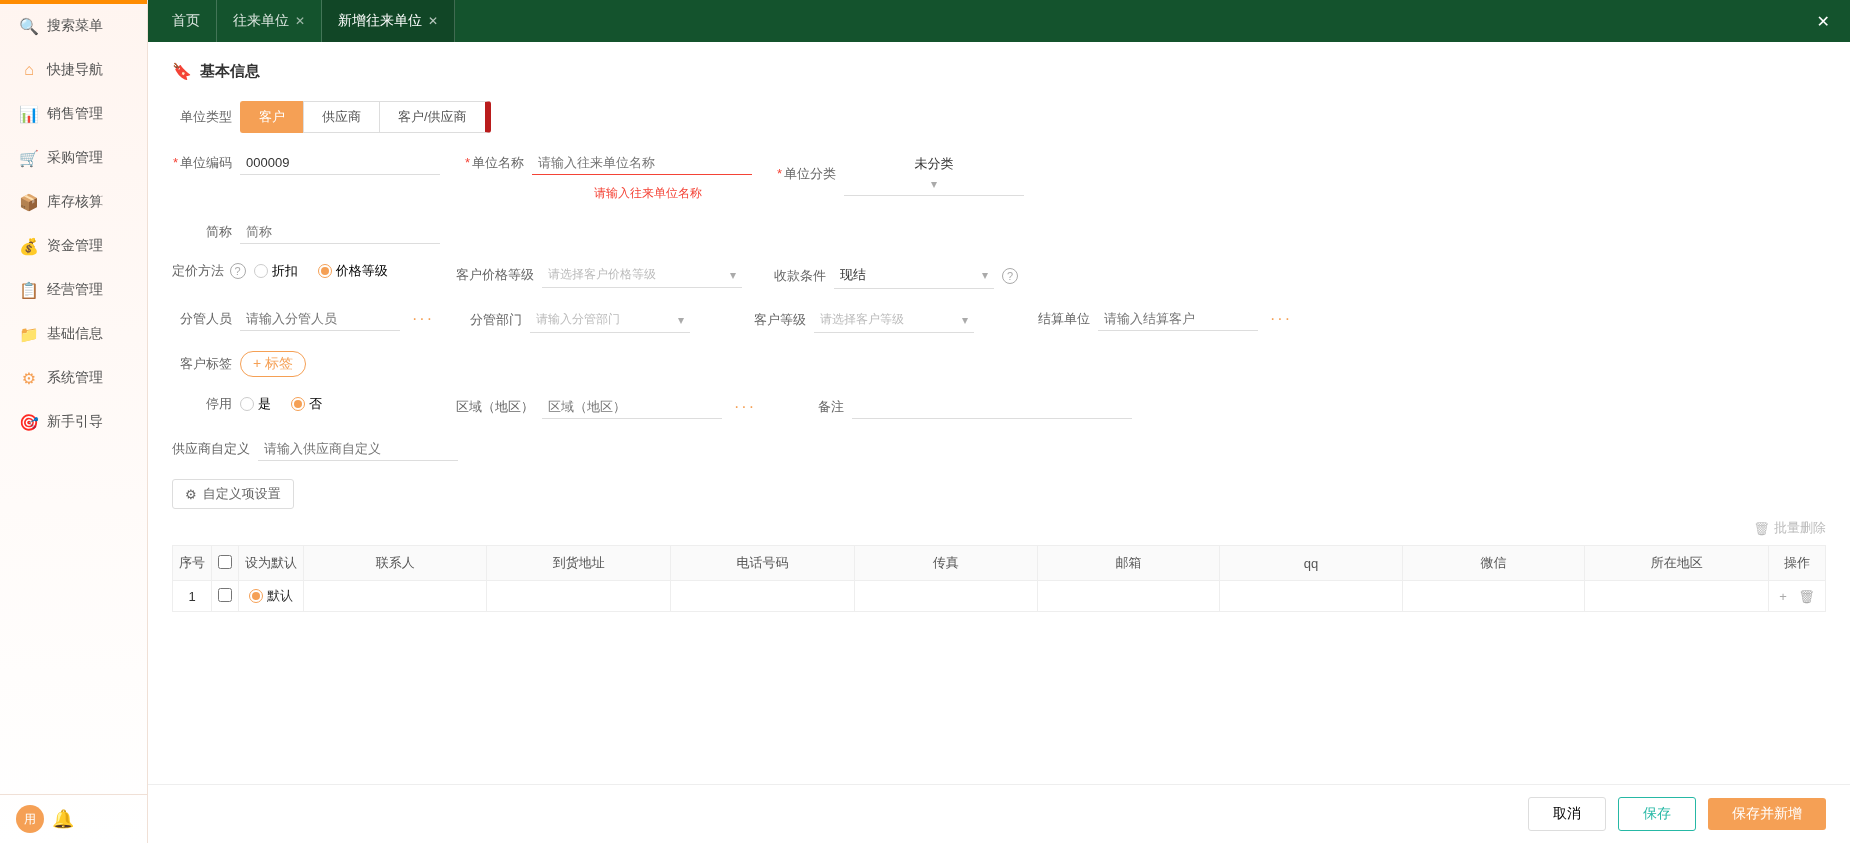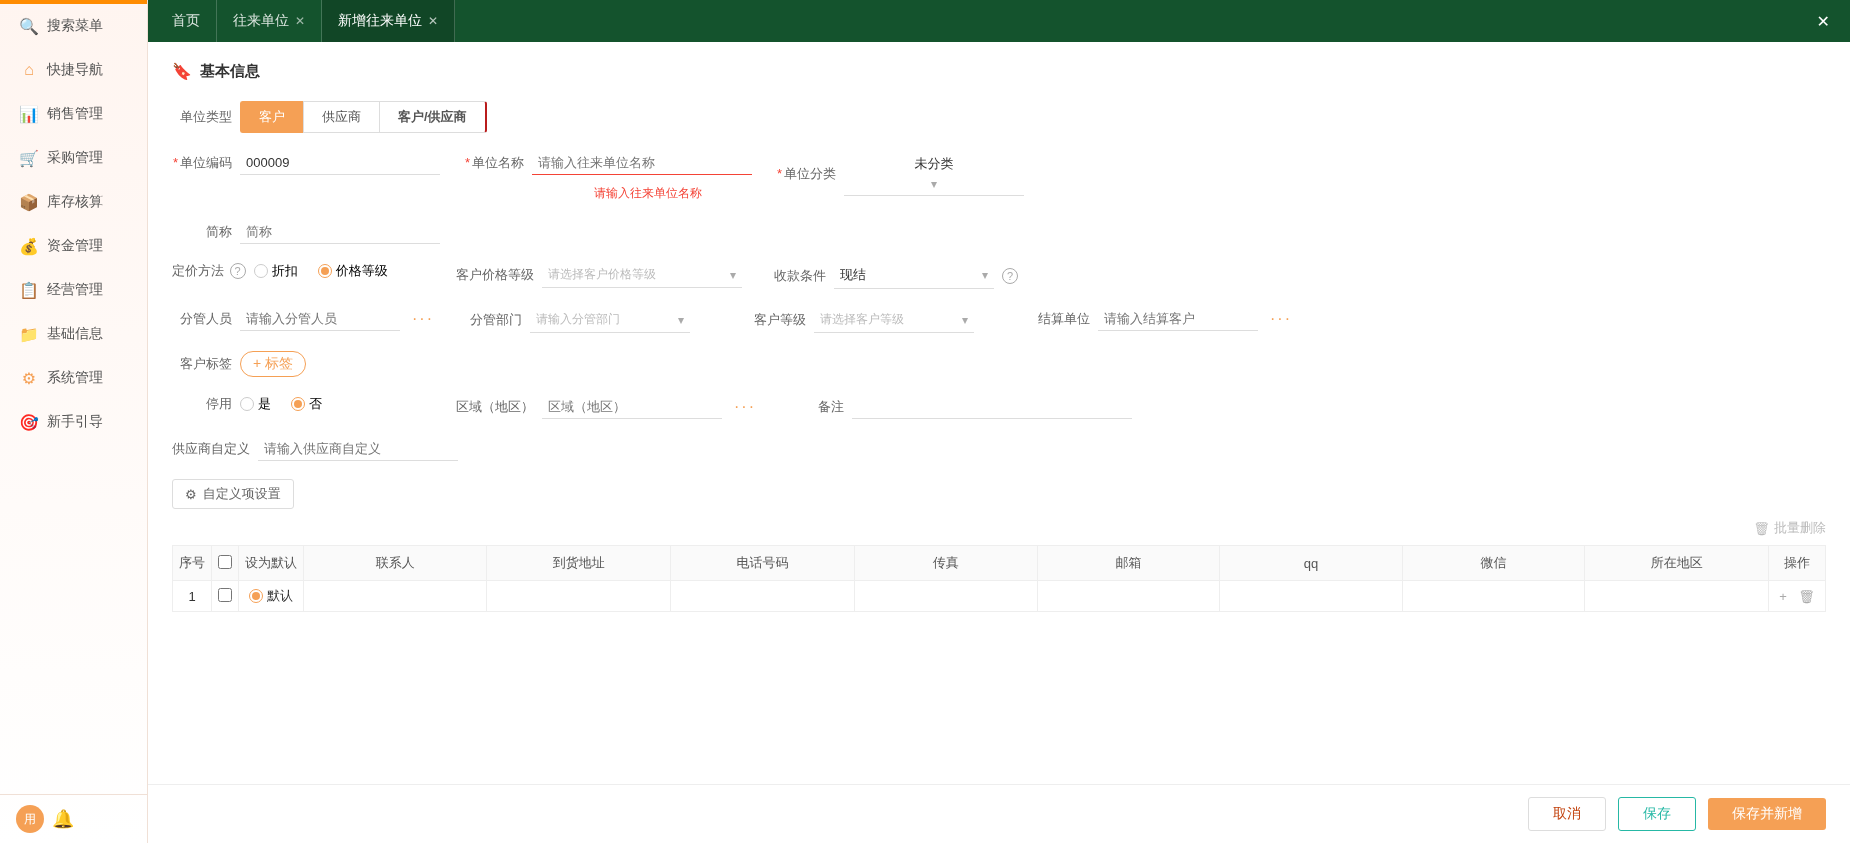--- a/index.html
+++ b/index.html
@@ -155,21 +155,21 @@
       color: #555;
     }
     .btn-type.active {
       background: #f5a055;
       color: white;
       border-color: #f5a055;
     }
     .btn-type-group { display: flex; gap: 0; }
     .btn-type-group .btn-type { border-radius: 0; border-right: none; }
     .btn-type-group .btn-type:first-child { border-radius: 3px 0 0 3px; }
-    .btn-type-group .btn-type:last-child { border-radius: 0 3px 3px 0; border-right: 2px solid #b91c1c; font-weight: bold; }
+    .btn-type-group .btn-type:last-child { border-radius: 0 3px 3px 0; border-right: 6px solid #b91c1c; }
 
     
     .radio-group { display: flex; align-items: center; gap: 20px; }
     .radio-item { display: flex; align-items: center; gap: 4px; cursor: pointer; }
     .radio-circle {
       width: 14px; height: 14px; border-radius: 50%; border: 1px solid #ccc;
       display: flex; align-items: center; justify-content: center;
     }
     .radio-circle.checked { border-color: #f5a055; }
     .radio-circle.checked::after {
@@ -207,21 +207,21 @@
     td { border: 1px solid #eee; padding: 6px; text-align: center; color: #333; }
     .table-checkbox { width: 14px; height: 14px; }
 
     
     .footer {
       display: flex; align-items: center; justify-content: flex-end; gap: 12px;
       padding: 12px 24px; background: white; border-top: 1px solid #eee;
     }
     .btn-cancel {
       padding: 7px 24px; border: 1px solid #ddd; background: white;
-      border-radius: 3px; cursor: pointer; color: #c2410c; font-size: 14px;
+      border-radius: 3px; cursor: pointer; color: #000000; font-size: 14px;
     }
     .btn-save {
       padding: 7px 24px; border: 1px solid #26b8a5; background: white;
       border-radius: 3px; cursor: pointer; color: #26b8a5; font-size: 14px;
     }
     .btn-save-new {
       padding: 7px 24px; border: none; background: #f5a055;
       border-radius: 3px; cursor: pointer; color: white; font-size: 14px;
     }
 

